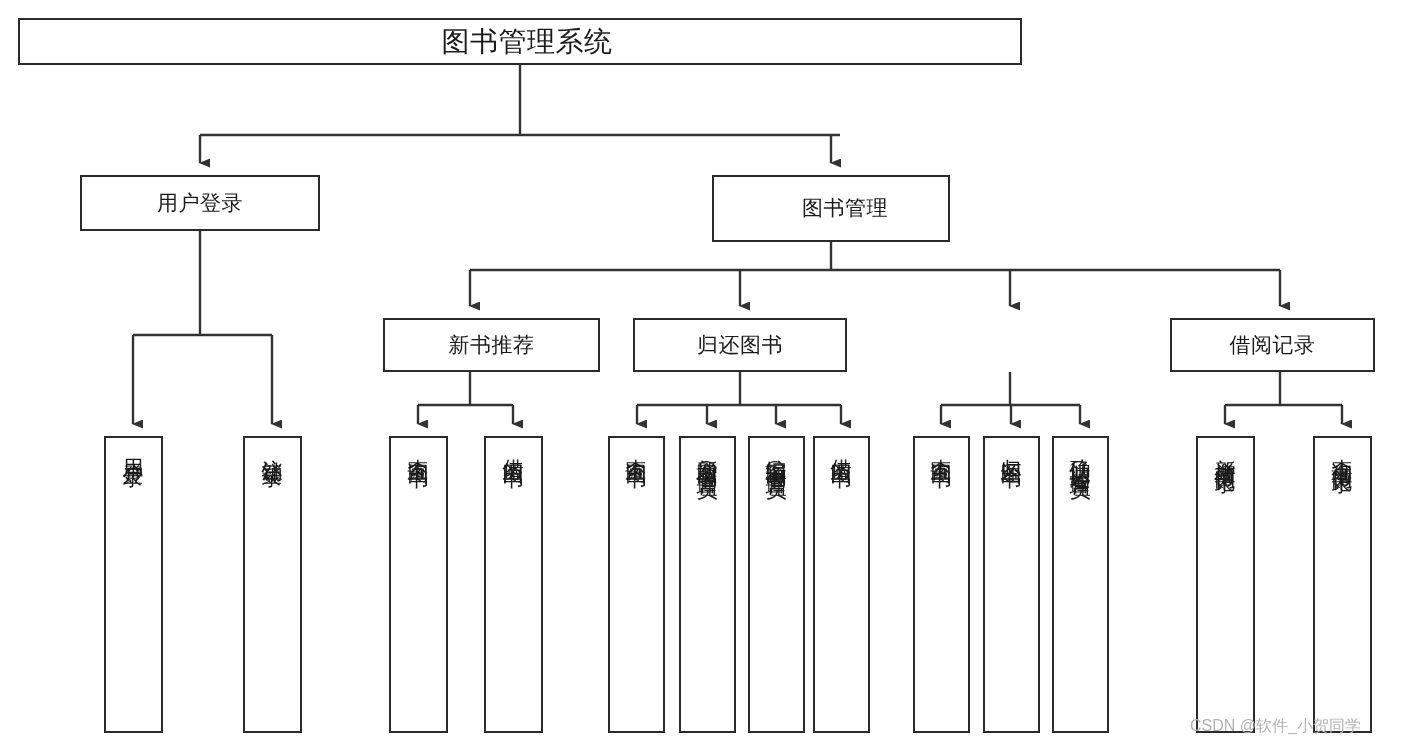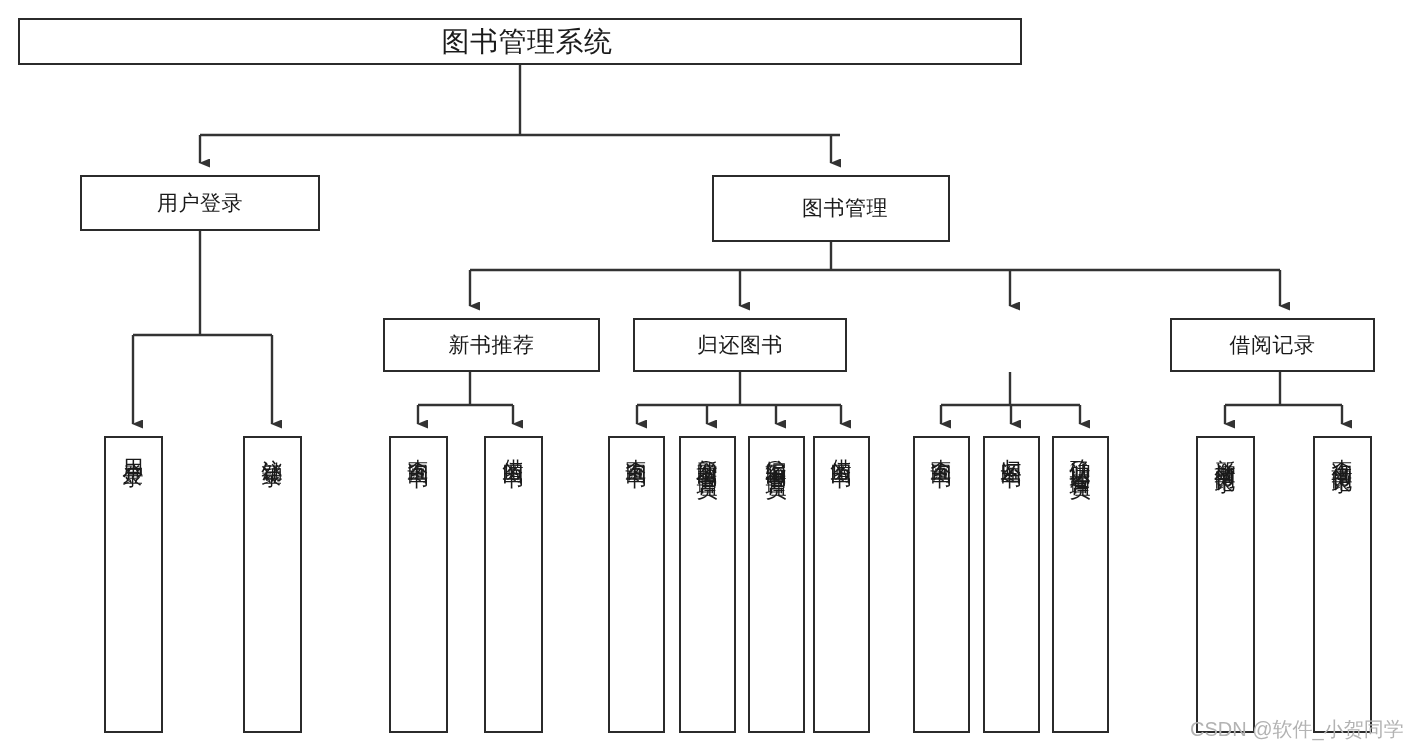--- a/index.html
+++ b/index.html
@@ -59,21 +59,21 @@
     writing-mode: vertical-rl;
     text-orientation: upright;
     font-size: 21px;
     letter-spacing: 3px;
     line-height: 1;
   }
   .watermark {
     position: absolute;
     left: 1190px;
     top: 716px;
-    font-size: 20px;
+    font-size: 16px;
     color: #b3b3b3;
     z-index: 3;
     white-space: nowrap;
   }
 </style>
 </head>
 <body>
 
 <div id="diagram-root">
 

